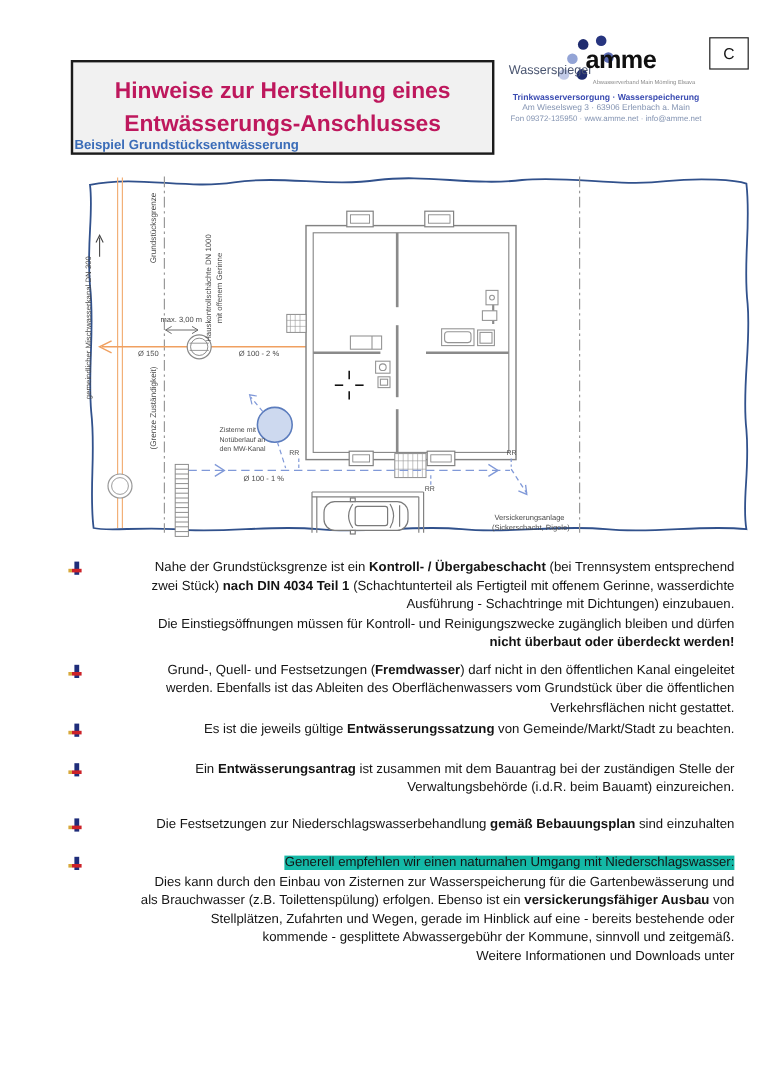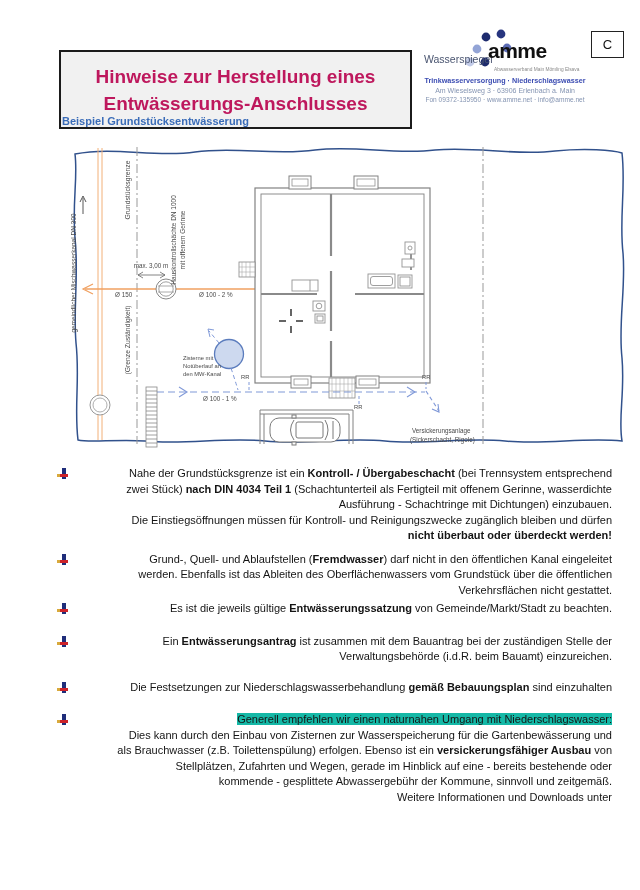--- a/index.html
+++ b/index.html
@@ -60,21 +60,21 @@
     <circle cx="22" cy="11" r="4.4" fill="#1e2b6e"></circle>
     <circle cx="37" cy="8" r="4.4" fill="#27357f"></circle>
     <circle cx="13" cy="23" r="4.4" fill="#93a4d6"></circle>
     <circle cx="43" cy="22" r="4.4" fill="#5c6cb4"></circle>
     <circle cx="6" cy="36" r="4.4" fill="#c2cbe8"></circle>
     <circle cx="21" cy="36" r="4.4" fill="#1e2b6e"></circle>
   </svg>
   <span class="prefix">Wasserspiegel</span>
   <span class="name">amme</span>
   <span class="subtitle">Abwasserverband Main Mömling Elsava</span>
-  <div class="services">Trinkwasserversorgung · Niederschlagswasser</div>
+  <div class="services">Trinkwasserversorgung · Wasserspeicherung</div>
   <div class="address">Am Wieselsweg 3 · 63906 Erlenbach a. Main</div>
   <div class="contact">Fon 09372-135950 · www.amme.net · info@amme.net</div>
 </div>
 
 <div class="c-box">
   <span>C</span>
 </div>
 
 <div class="caption">Beispiel Grundstücksentwässerung</div>
 
@@ -271,21 +271,21 @@
     <div class="bullet">
       <span class="bicon"></span>
       <div class="btext"><span>Nahe der Grundstücksgrenze ist ein </span><span class="b">Kontroll- / Übergabeschacht</span><span> (bei Trennsystem entsprechend
 zwei Stück) </span><span class="b">nach DIN 4034 Teil 1</span><span> (Schachtunterteil als Fertigteil mit offenem Gerinne, wasserdichte
 Ausführung - Schachtringe mit Dichtungen) einzubauen.
 Die Einstiegsöffnungen müssen für Kontroll- und Reinigungszwecke zugänglich bleiben und dürfen
 </span><span class="b">nicht überbaut oder überdeckt werden!</span></div>
     </div>
     <div class="bullet">
       <span class="bicon"></span>
-      <div class="btext"><span>Grund-, Quell- und Ablaufstellen (</span><span class="b">Fremdwasser</span><span>) darf nicht in den öffentlichen Kanal eingeleitet
+      <div class="btext"><span>Grund-, Quell- und Festsetzungen (</span><span class="b">Fremdwasser</span><span>) darf nicht in den öffentlichen Kanal eingeleitet
 werden. Ebenfalls ist das Ableiten des Oberflächenwassers vom Grundstück über die öffentlichen
 Verkehrsflächen nicht gestattet.</span></div>
     </div>
     <div class="bullet">
       <span class="bicon"></span>
       <div class="btext"><span>Es ist die jeweils gültige </span><span class="b">Entwässerungssatzung</span><span> von Gemeinde/Markt/Stadt zu beachten.</span></div>
     </div>
     <div class="bullet">
       <span class="bicon"></span>
       <div class="btext"><span>Ein </span><span class="b">Entwässerungsantrag</span><span> ist zusammen mit dem Bauantrag bei der zuständigen Stelle der

